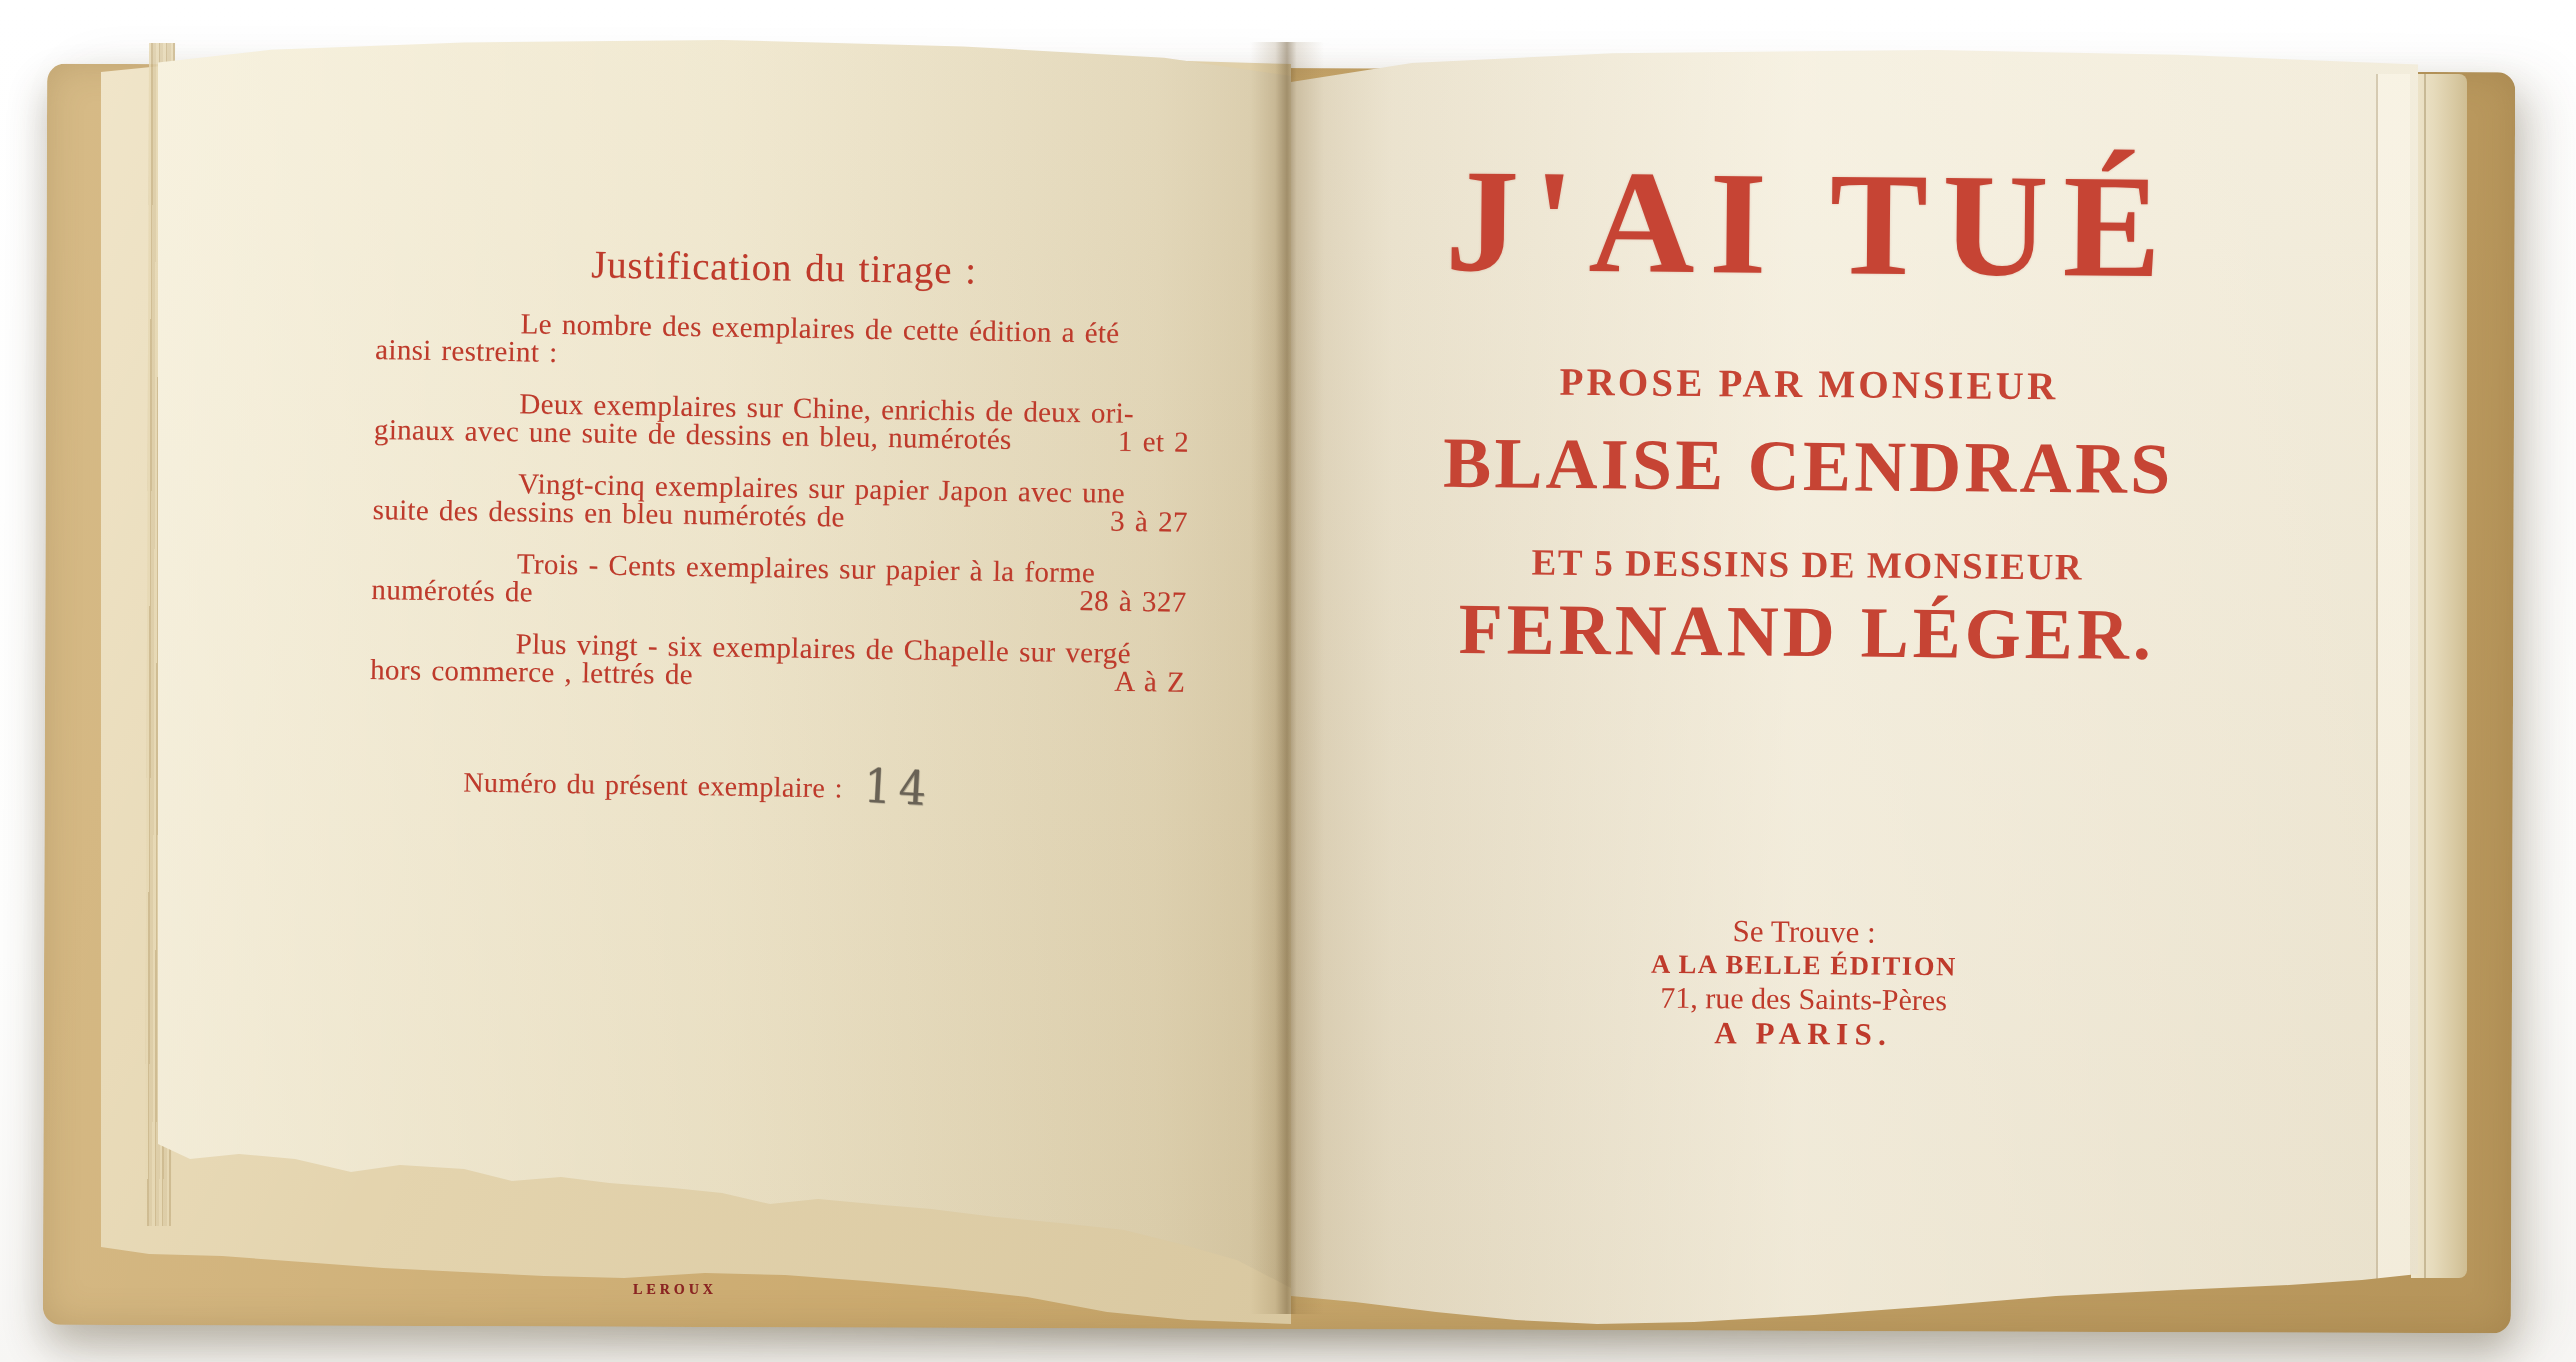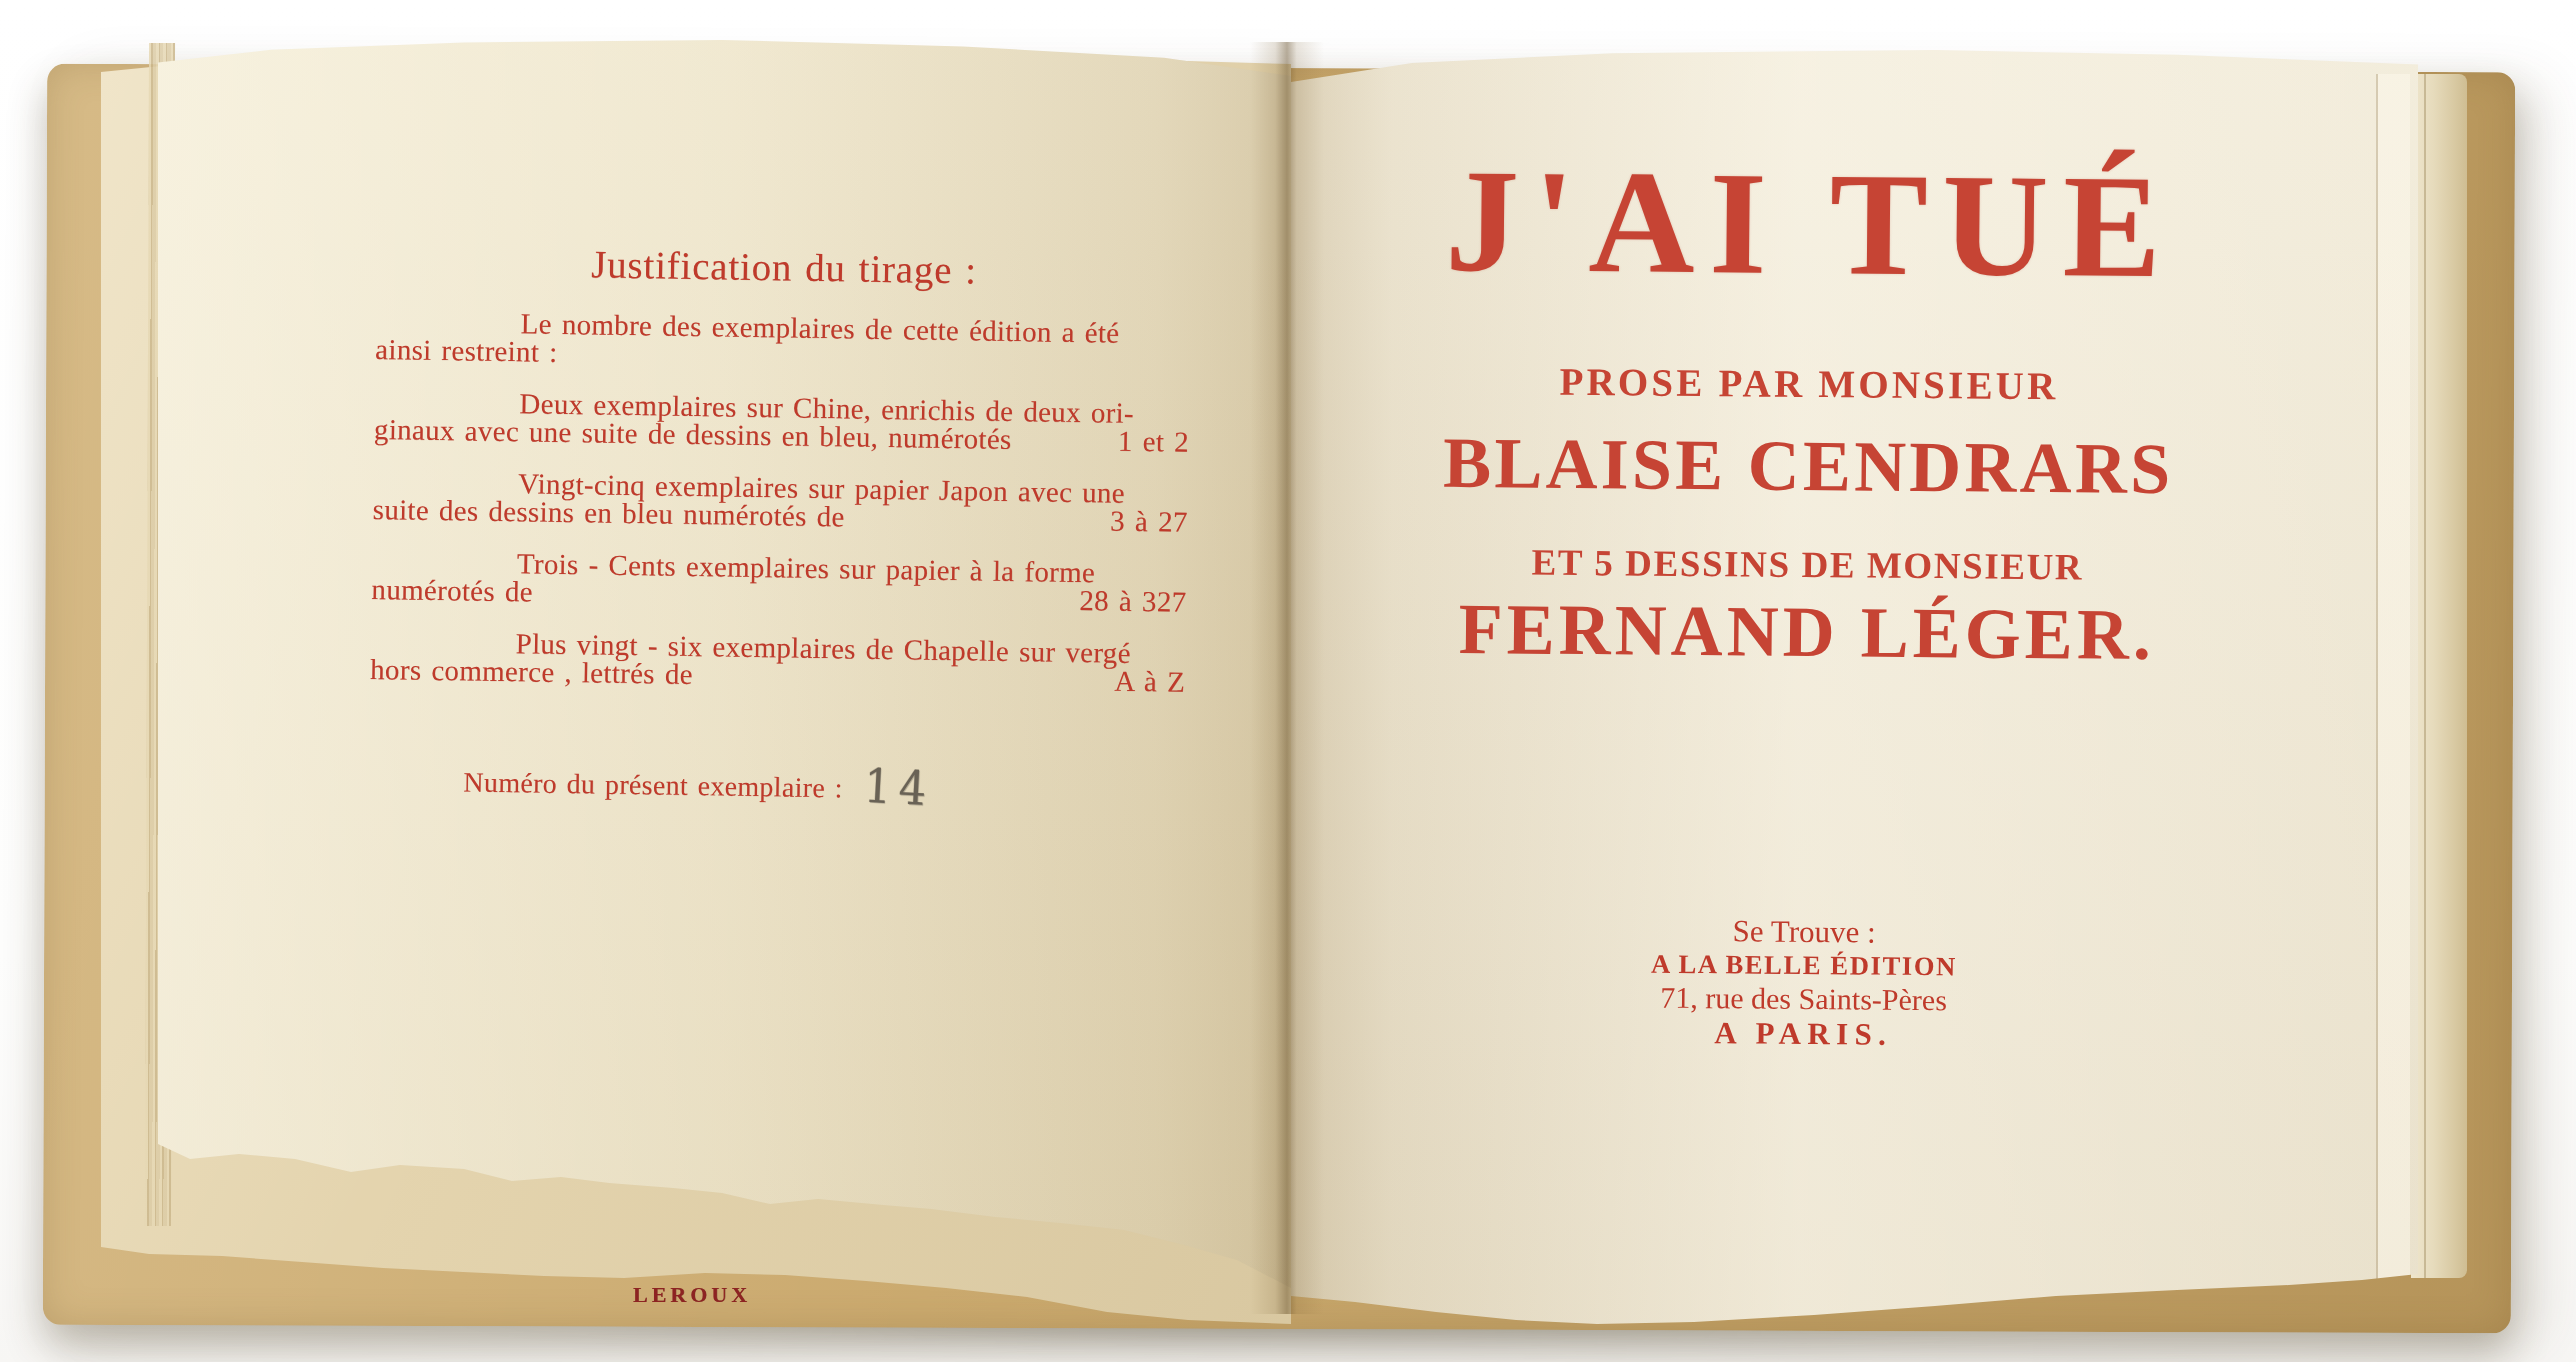--- a/index.html
+++ b/index.html
@@ -18,21 +18,21 @@
   .cover{
     position:absolute;left:45px;top:68px;width:2468px;height:1261px;
     background-color:var(--cover_tan,#c7a466);
     background-image:linear-gradient(100deg,rgba(255,245,220,.28) 0%,rgba(255,245,220,.08) 40%,rgba(90,65,25,.16) 100%);
     border-radius:17.7px;
     transform:rotate(.2deg);
     box-shadow:0 21px 39px rgba(70,55,25,.30),29px 11.3px 56px rgba(70,55,25,.12),inset 0 0 37px rgba(110,80,35,.22);
   }
   .binder-stamp{
     position:absolute;left:633px;top:1282px;
-    font-size:22px;font-weight:bold;letter-spacing:4px;
+    font-size:14px;font-weight:bold;letter-spacing:4px;
     color:var(--binder_red,#8d2322);
     text-shadow:0.3px 0.3px 0 rgba(90,25,20,.5);
   }
   
   .underleaf{
     position:absolute;left:101px;top:48px;width:1190px;height:1282px;
     background-color:var(--underleaf_cream,#e4d4ae);
     background-image:linear-gradient(115deg,rgba(255,250,235,.45) 0%,rgba(255,250,235,0) 45%,rgba(120,95,45,.10) 100%);
     clip-path:polygon(0px 24px,161px 8px,483px 1.6px,805px 4.8px,1190px 16px,
       1190px 1276px,1087px 1272px,1006px 1264px,926px 1249px,845px 1240px,

